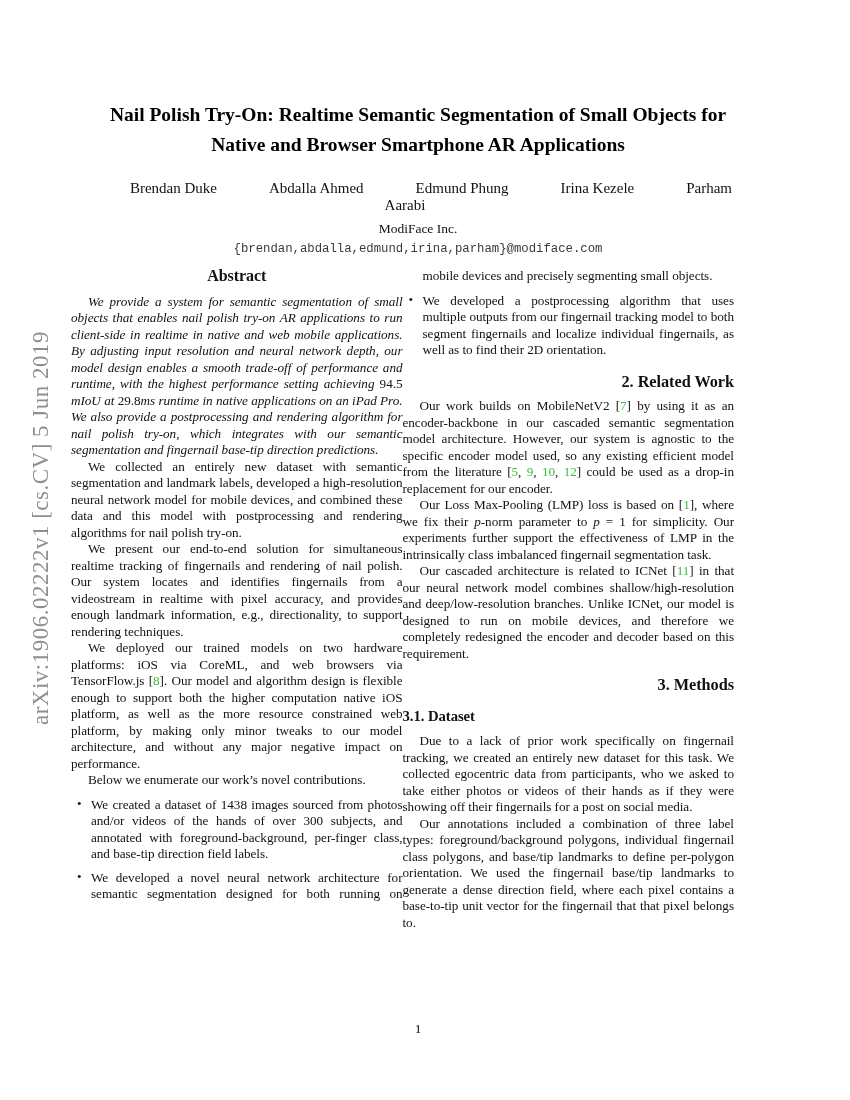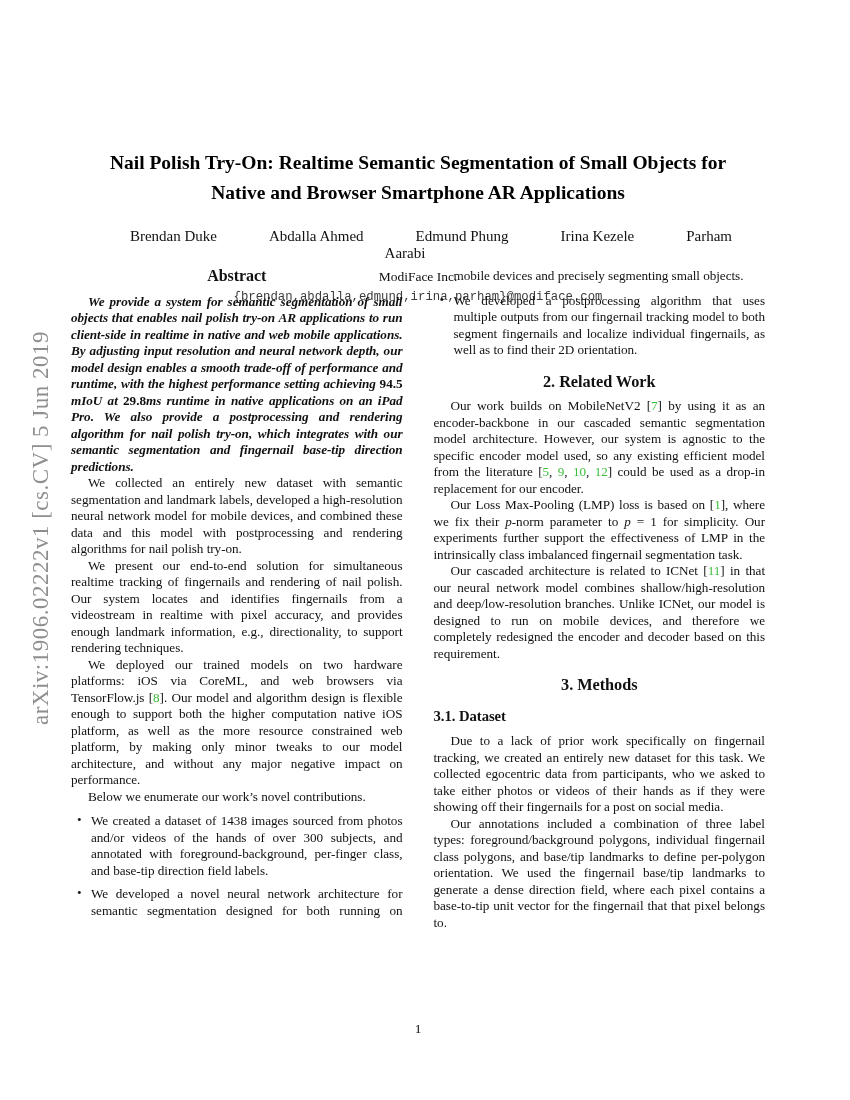--- a/index.html
+++ b/index.html
@@ -13,42 +13,42 @@
   
   .watermark {
     position:absolute; left:41px; top:528px;
     transform:translate(-50%,-50%) rotate(-90deg);
     white-space:nowrap; font-size:23px; letter-spacing:0.5px;
     color:var(--watermark, #8f8f8f);
   }
 
   
   .header { position:absolute; left:71px; top:100px; width:694px; text-align:center; }
-  .title  { font-size:19.5px; font-weight:bold; line-height:30px; color:#000;margin-top:48px; }
+  .title  { font-size:19.5px; font-weight:bold; line-height:30px; color:#000; }
   .authors { margin-top:20px; font-size:15px; }
   .authors span { margin:0 26px;text-align:right; }
   .affiliation { margin-top:7px; font-size:13.5px; }
   .email { margin-top:5px; font-size:12.3px; font-family:"Liberation Mono", monospace; color:#3a3a3a; }
 
   
   .columns {
     position:absolute; left:71px; top:268px; width:694px;
-    display:flex; gap:31px;
+    display:flex; 
     font-size:13.2px; line-height:16.5px; text-align:justify;
     letter-spacing:-0.05px; hyphens:auto; -webkit-hyphens:auto;
   }
   .col { width:331.5px; }
 
   .abs-head { text-align:center; font-weight:bold; font-size:16px; margin-bottom:9px; }
-  .abstract { font-style:italic;font-weight:bold; }
+  .abstract { font-style:italic; }
   .seg-i { font-style:italic; }
   .seg-r { font-style:normal; }
   .seg-c { color:var(--cite, #3cbe3c); }
 
-  h2.sec    { font-size:16.3px; font-weight:bold; margin:15px 0 8px 0; text-align:center; }
+  h2.sec    { font-size:16.3px; font-weight:bold; margin:15px 0 8px 0; text-align:right; }
   h3.subsec { font-size:14.7px; font-weight:bold; margin:14px 0 9px 0; text-align:left; }
 
   .para { text-indent:17px; }
   .bullets { margin-top:8px; }
   .bullet { position:relative; padding-left:20px; margin-top:7px; }
   .bullet .dot { position:absolute; left:6px; top:-1px; }
   .cont { padding-left:20px; }
   .fill-last { text-align-last:justify; }
 
   .pageno { position:absolute; left:71px; top:1021px; width:694px; text-align:center; font-size:13.5px; }

